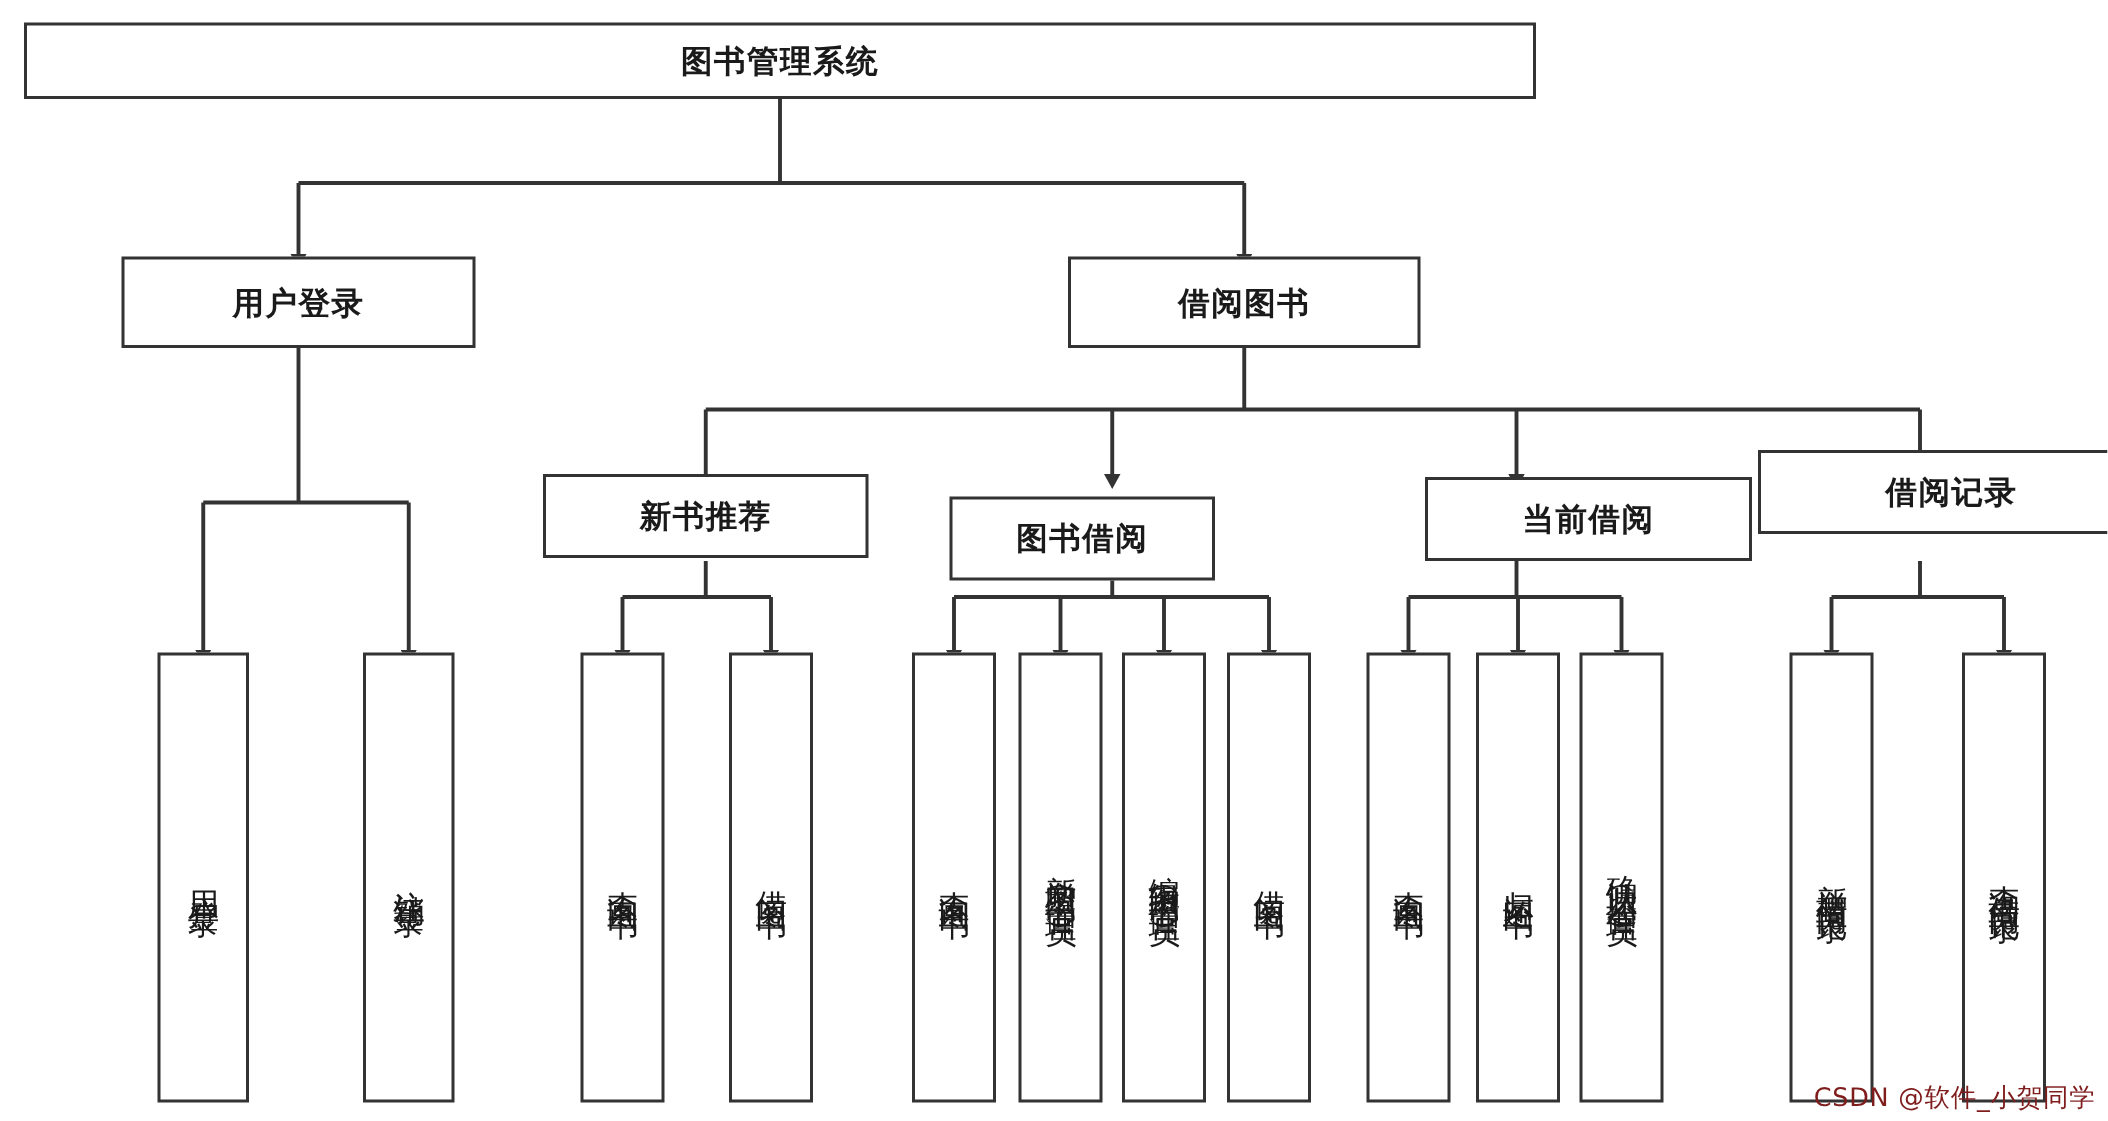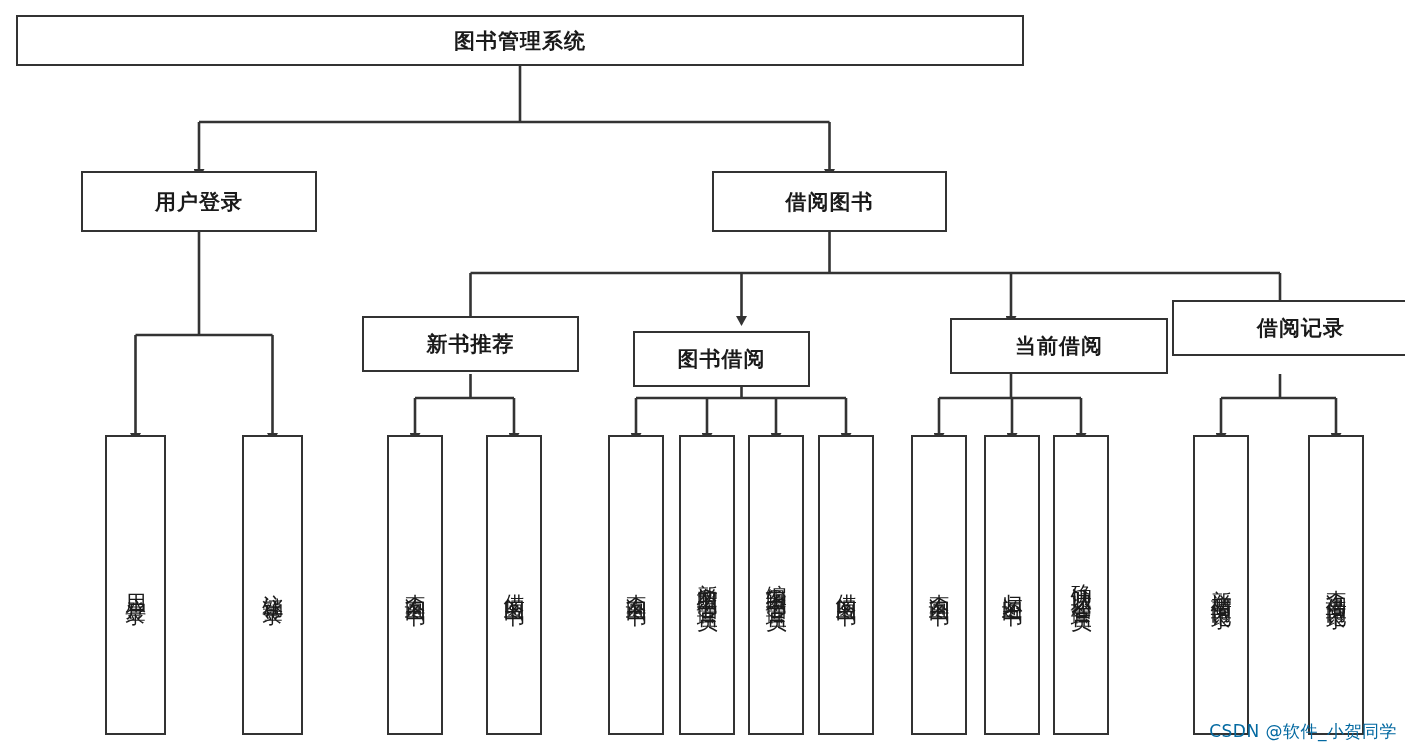--- a/index.html
+++ b/index.html
@@ -53,21 +53,21 @@
     text-align: center;
   }
   .node .htext {
     white-space: nowrap;
   }
   #watermark {
     position: absolute;
     right: 8px;
     bottom: 4px;
     font-size: 17px;
-    color: #0369a1;
+    color: #7f1d1d;
     white-space: nowrap;
     letter-spacing: 0.5px;
   }
 </style>
 </head>
 <body>
 
 <div id="canvas">
 
   <svg class="connectors" viewBox="0 0 1405 747" xmlns="http://www.w3.org/2000/svg">

